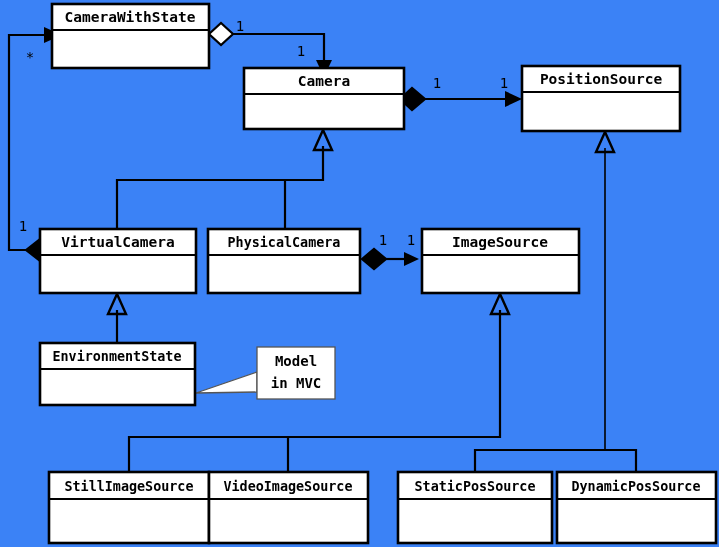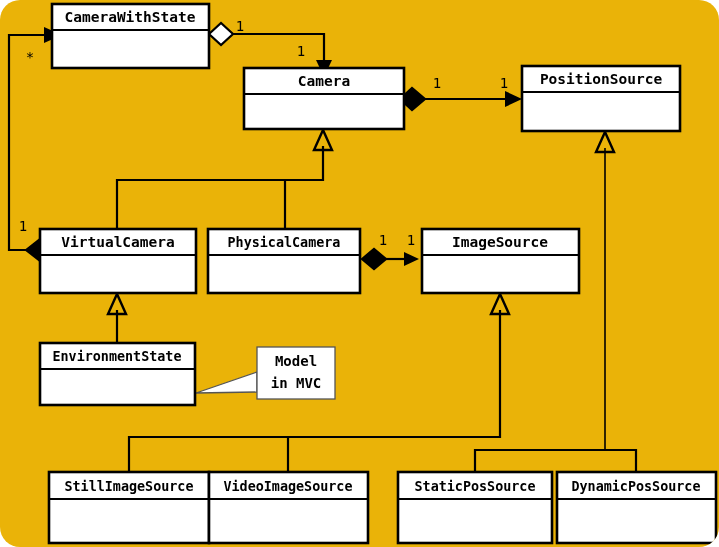--- a/index.html
+++ b/index.html
@@ -4,24 +4,23 @@
 <style>
   html, body {
     margin: 0;
     padding: 0;
     background: #ffffff;
   }
   #diagram-root {
     position: relative;
     width: 719px;
     height: 547px;
-    background: #eab308;
+    background: #3b82f6;
     font-family: "DejaVu Sans Mono", "Liberation Mono", monospace;
     overflow: hidden;
-    border-radius: 20px;
   }
   svg#uml-canvas {
     position: absolute;
     left: 0;
     top: 0;
     width: 719px;
     height: 547px;
     display: block;
   }
   .cls-box-outer {

